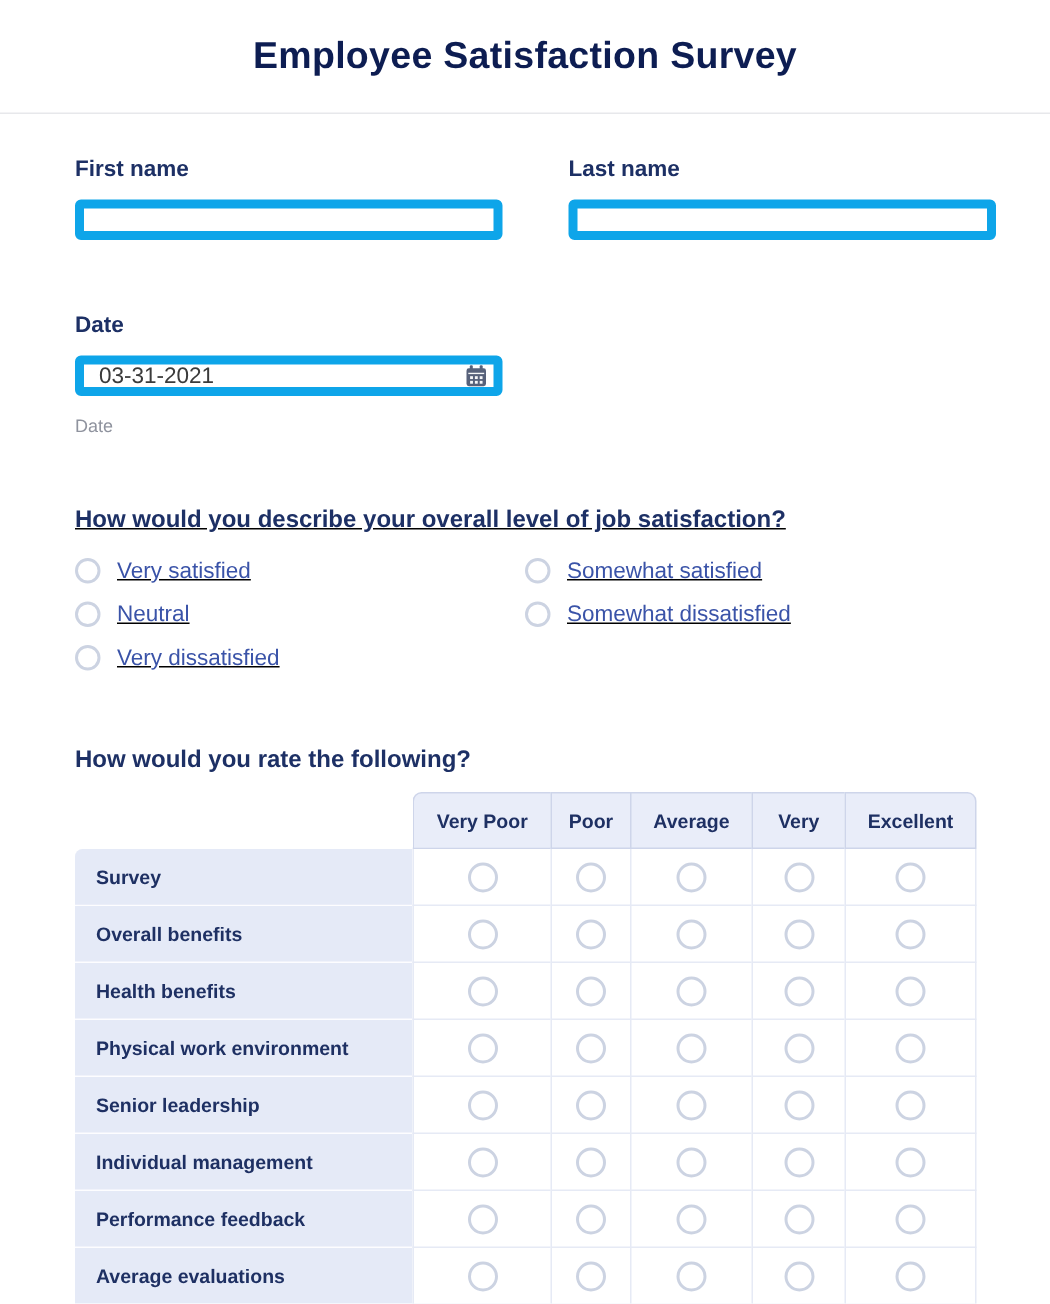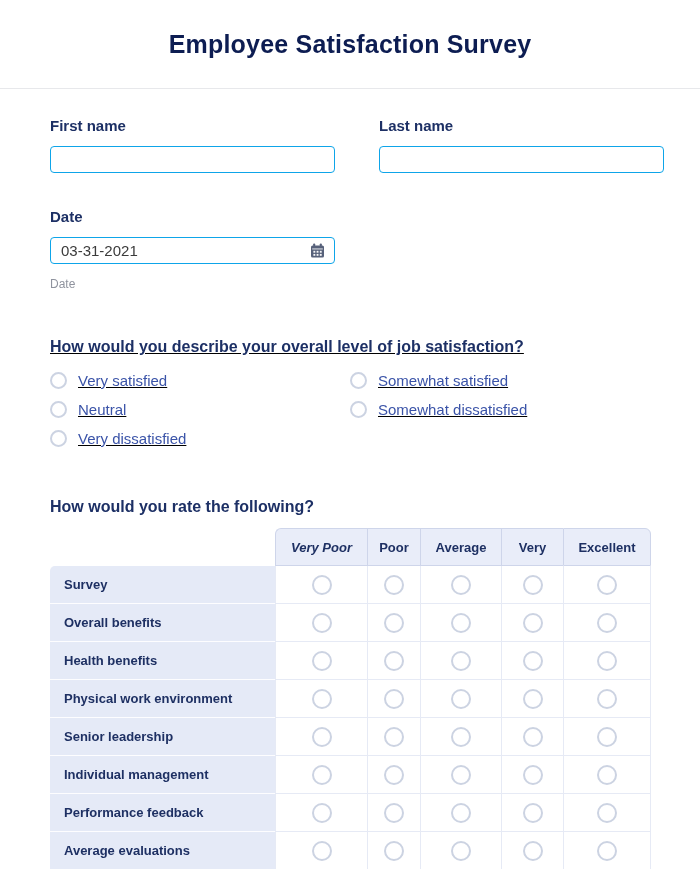--- a/index.html
+++ b/index.html
@@ -3,21 +3,21 @@
 <meta charset="utf-8">
 <style>
   * { margin: 0; padding: 0; box-sizing: border-box; }
   html, body {
     width: 700px; height: 869px;
     overflow: hidden;
     background: #ffffff;
     font-family: "Liberation Sans", "DejaVu Sans", sans-serif;
   }
   .form-header {
-    height: 89px;
+    height: 76px;
     display: flex; align-items: center; justify-content: center;
     border-bottom: 1px solid #e7e8eb;
   }
   .form-title {
     font-size: 25px; font-weight: 700; color: #0d1d52;
     letter-spacing: 0.2px;
   }
   .form-body { padding: 0 50px; }
 
   
@@ -25,29 +25,29 @@
     margin-top: 28px;
     display: grid; grid-template-columns: 285px 285px; column-gap: 44px;
   }
   .field-label {
     display: block;
     font-size: 15px; font-weight: 600; color: #1d3065;
     margin-bottom: 12px;
   }
   .text-input {
     width: 100%; height: 27px;
-    border: 1px solid #0ea5e9; border-radius: 4px;
+    border: 6px solid #0ea5e9; border-radius: 4px;
     background: #fff;
     font-family: inherit; font-size: 15px; color: #3b3b3b;
     padding: 0 10px;
     outline: none;
   }
 
   
-  .date-section { margin-top: 35px; width: 285px; }
+  .date-section { margin-top: 48px; width: 285px; }
   .date-wrap { position: relative; }
   .date-wrap .text-input { padding-right: 34px; }
   .calendar-btn {
     position: absolute; right: 9px; top: 50%;
     transform: translateY(-50%);
     width: 17px; height: 17px;
     cursor: pointer; line-height: 0;
   }
   .sublabel { margin-top: 13px; font-size: 12px; color: #8f939e; }
 
@@ -83,21 +83,21 @@
   .matrix-table th, .matrix-table td { height: 38px; }
   th.corner { background: transparent; }
   th.col-head {
     background: #e9edf9;
     color: #1e3063; font-size: 13px; font-weight: 600;
     text-align: center;
     border-top: 1px solid #ced5ea;
     border-bottom: 1px solid #ced5ea;
     border-left: 1px solid #ced5ea;
   }
-  th.col-head.first { border-top-left-radius: 6px; font-style: italic; }
+  th.col-head.first { border-top-left-radius: 6px; }
   th.col-head.last { border-right: 1px solid #ced5ea; border-top-right-radius: 6px; }
   td.row-label {
     background: #e5eaf7;
     color: #1e3063; font-size: 13px; font-weight: 600;
     padding-left: 14px; text-align: left;
     border-bottom: 1px solid rgba(255,255,255,0.9);
   }
   tr.first-row td.row-label { border-top-left-radius: 5px; }
   td.cell {
     background: #fff; text-align: center;

